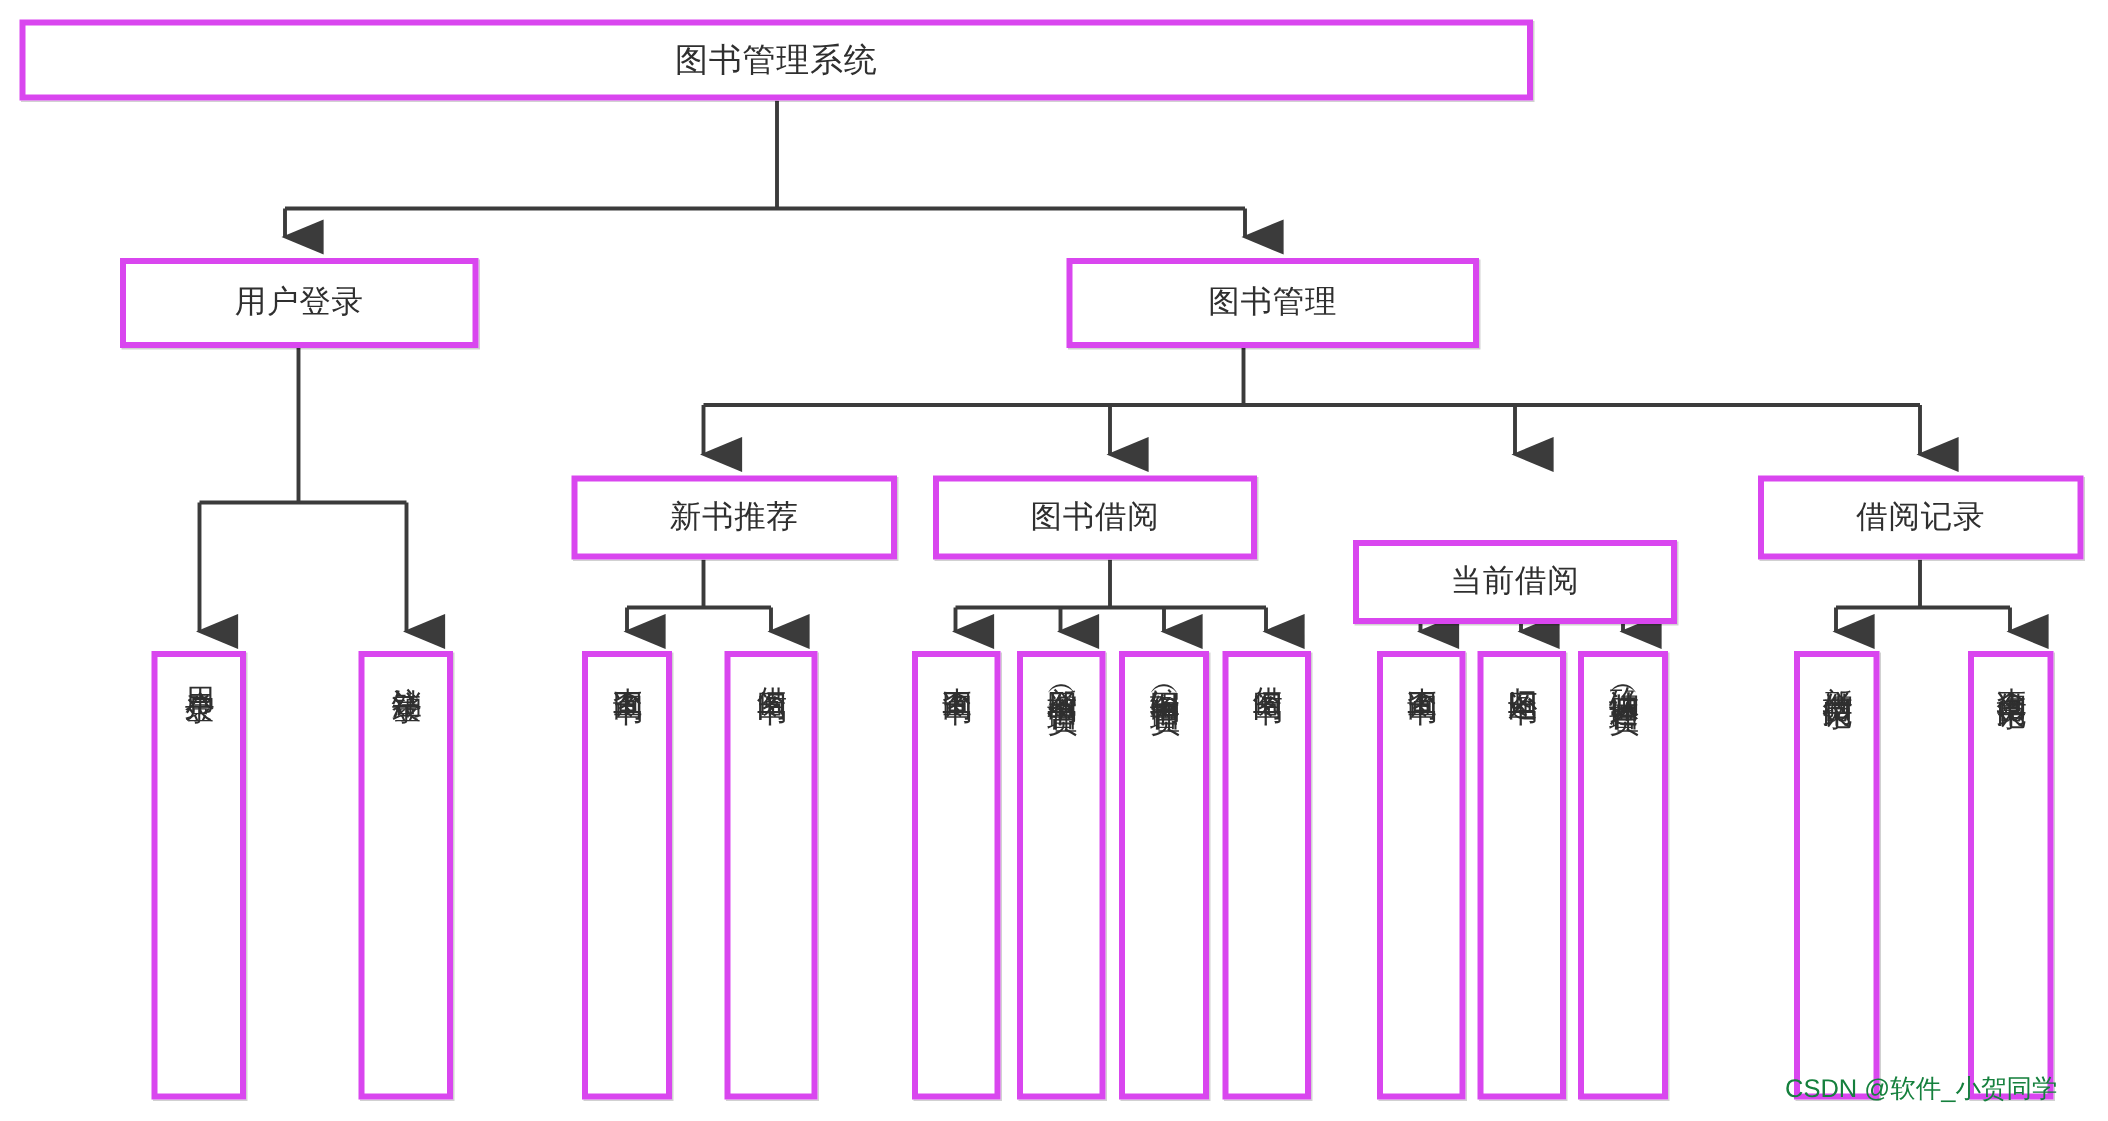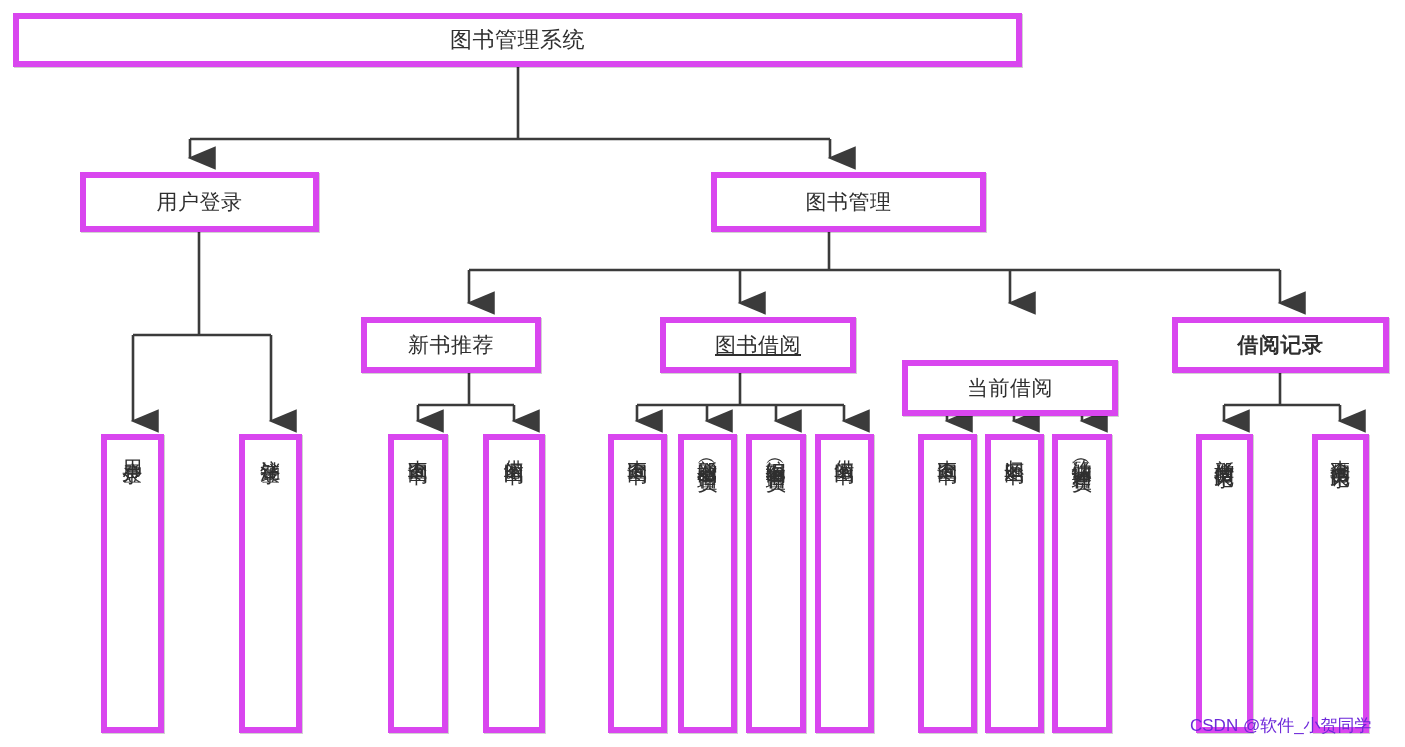--- a/index.html
+++ b/index.html
@@ -21,21 +21,21 @@
     position: absolute;
     left: 0;
     top: 0;
     width: 1405px;
     height: 747px;
     pointer-events: none;
   }
   .node {
     position: absolute;
     box-sizing: border-box;
-    border: 6px solid #d946ef;
+    border: 4px solid #d946ef;
     background: #ffffff;
     display: flex;
     align-items: center;
     justify-content: center;
     color: #2f2f2f;
     box-shadow: 1px 1px 0 rgba(0,0,0,0.18);
   }
   .node-label {
     display: block;
     letter-spacing: 0.5px;
@@ -63,21 +63,21 @@
     line-height: 1.22;
     letter-spacing: 2px;
     white-space: normal;
     max-height: 100%;
   }
   .watermark {
     position: absolute;
     left: 1190px;
     top: 714px;
     font-size: 17px;
-    color: #6d28d9;
+    color: #15803d;
     white-space: nowrap;
     user-select: none;
   }
 </style>
 </head>
 <body>
 
 <div id="canvas">
 
   <svg id="edges" viewBox="0 0 1405 747" xmlns="http://www.w3.org/2000/svg">
@@ -136,33 +136,33 @@
   </div>
 
   <div class="node horiz" style="left:80px; top:172px; width:239px; height:60px;">
     <span class="node-label">用户登录</span>
   </div>
 
   <div class="node horiz" style="left:711px; top:172px; width:275px; height:60px;">
     <span class="node-label">图书管理</span>
   </div>
 
-  <div class="node horiz" style="left:361px; top:317px; width:180px; height:56px;">
+  <div class="node horiz" style="left:381px; top:317px; width:217px; height:56px;">
     <span class="node-label">新书推荐</span>
   </div>
 
-  <div class="node horiz" style="left:660px; top:317px; width:196px; height:56px;text-decoration:underline;">
+  <div class="node horiz" style="left:622px; top:317px; width:216px; height:56px;">
     <span class="node-label">图书借阅</span>
   </div>
 
   <div class="node horiz" style="left:902px; top:317px; width:216px; height:56px;margin-top:43px;">
     <span class="node-label">当前借阅</span>
   </div>
 
-  <div class="node horiz" style="left:1172px; top:317px; width:217px; height:56px;font-weight:bold;">
+  <div class="node horiz" style="left:1172px; top:317px; width:217px; height:56px;">
     <span class="node-label">借阅记录</span>
   </div>
 
   <div class="node vert" style="left:101px; top:434px; width:63px; height:299px;">
     <span class="node-label">用户登录</span>
   </div>
 
   <div class="node vert" style="left:239px; top:434px; width:63px; height:299px;">
     <span class="node-label">注销登录</span>
   </div>

